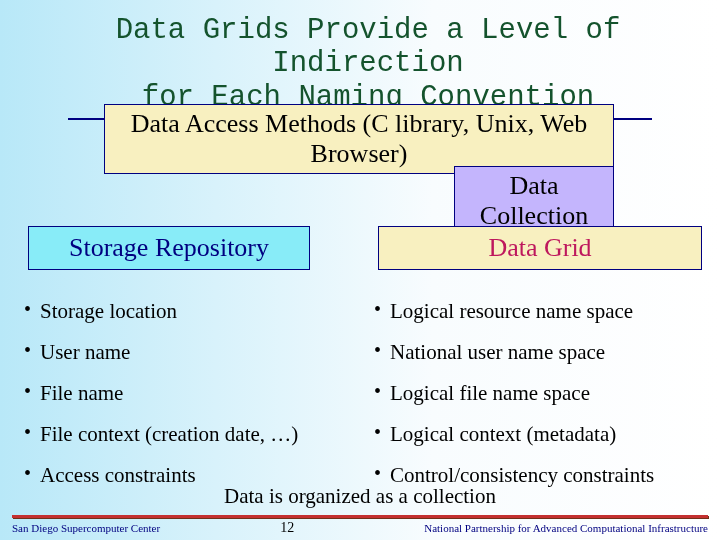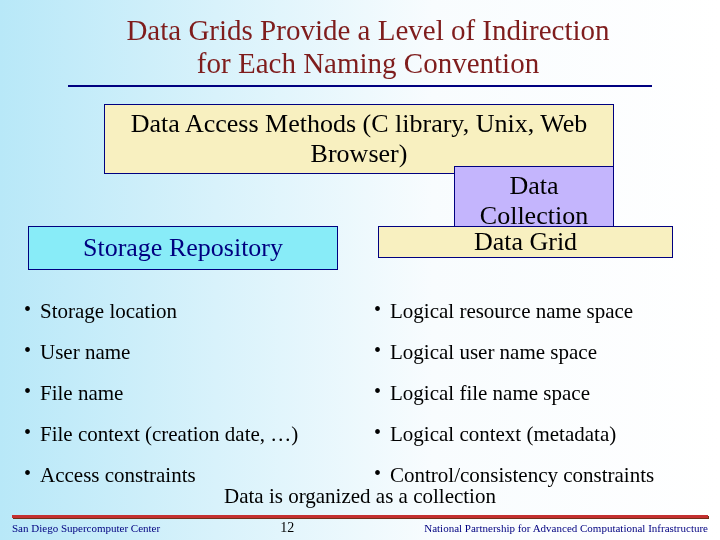--- a/index.html
+++ b/index.html
@@ -5,44 +5,45 @@
   * { box-sizing: border-box; margin: 0; padding: 0; }
   html, body { width: 720px; height: 540px; overflow: hidden; }
   body {
     font-family: "Times New Roman", Times, serif;
     background: linear-gradient(to right, #b8e8f8 0%, #d8f2fb 30%, #f8fcfe 60%, #ffffff 100%);
     position: relative;
   }
   .title {
     text-align: center;
     font-size: 29px;
-    color: #7f1d1d;
+    color: #14532d;
     padding: 14px 24px 2px 40px;
     line-height: 1.15;
+    font-family: Liberation Mono, monospace;
   }
   .title-underline {
     height: 2px;
     background: #000080;
     margin: 2px 68px 8px 68px;
   }
   .box {
     border: 1.5px solid #000080;
     text-align: center;
     font-size: 26px;
     color: #000;
     padding: 4px 10px;
     position: absolute;
   }
   .box-yellow { background: #f8f0c0; }
   .box-green  { background: #c4b5fd; }
   .box-cyan   { background: #88ecf8; }
   .access-box { left: 104px; top: 104px; width: 510px; }
   .collection-box { left: 454px; top: 166px; width: 160px; }
-  .repo-box { left: 28px; top: 226px; width: 310px; color: #000080; padding: 6px 4px; }
-  .grid-box { left: 378px; top: 226px; width: 295px; color: #000000; padding: 0 4px; }
+  .repo-box { left: 28px; top: 226px; width: 282px; color: #000080; padding: 6px 4px; }
+  .grid-box { left: 378px; top: 226px; width: 324px; color: #be185d; padding: 6px 4px; }
   .columns { position: absolute; top: 291px; left: 0; width: 720px; display: flex; }
   .col { width: 50%; padding: 0 6px 0 24px; }
   .col-right { padding-left: 14px; }
   .col li {
     list-style: none;
     font-size: 21px;
     color: #000;
     padding: 8px 0;
     position: relative;
     padding-left: 16px;
@@ -113,21 +114,21 @@
 <div class="columns">
   <ul class="col">
     <li><span>Storage location</span></li>
     <li><span>User name</span></li>
     <li><span>File name</span></li>
     <li><span>File context (creation date, …)</span></li>
     <li><span>Access constraints</span></li>
   </ul>
   <ul class="col col-right">
     <li><span>Logical resource name space</span></li>
-    <li><span>Logical user name space</span></li>
+    <li><span>National user name space</span></li>
     <li><span>Logical file name space</span></li>
     <li><span>Logical context (metadata)</span></li>
     <li><span>Control/consistency constraints</span></li>
   </ul>
 </div>
 
 <div class="bottom-text">
   <span>Data is organized as a collection</span>
 </div>
 

